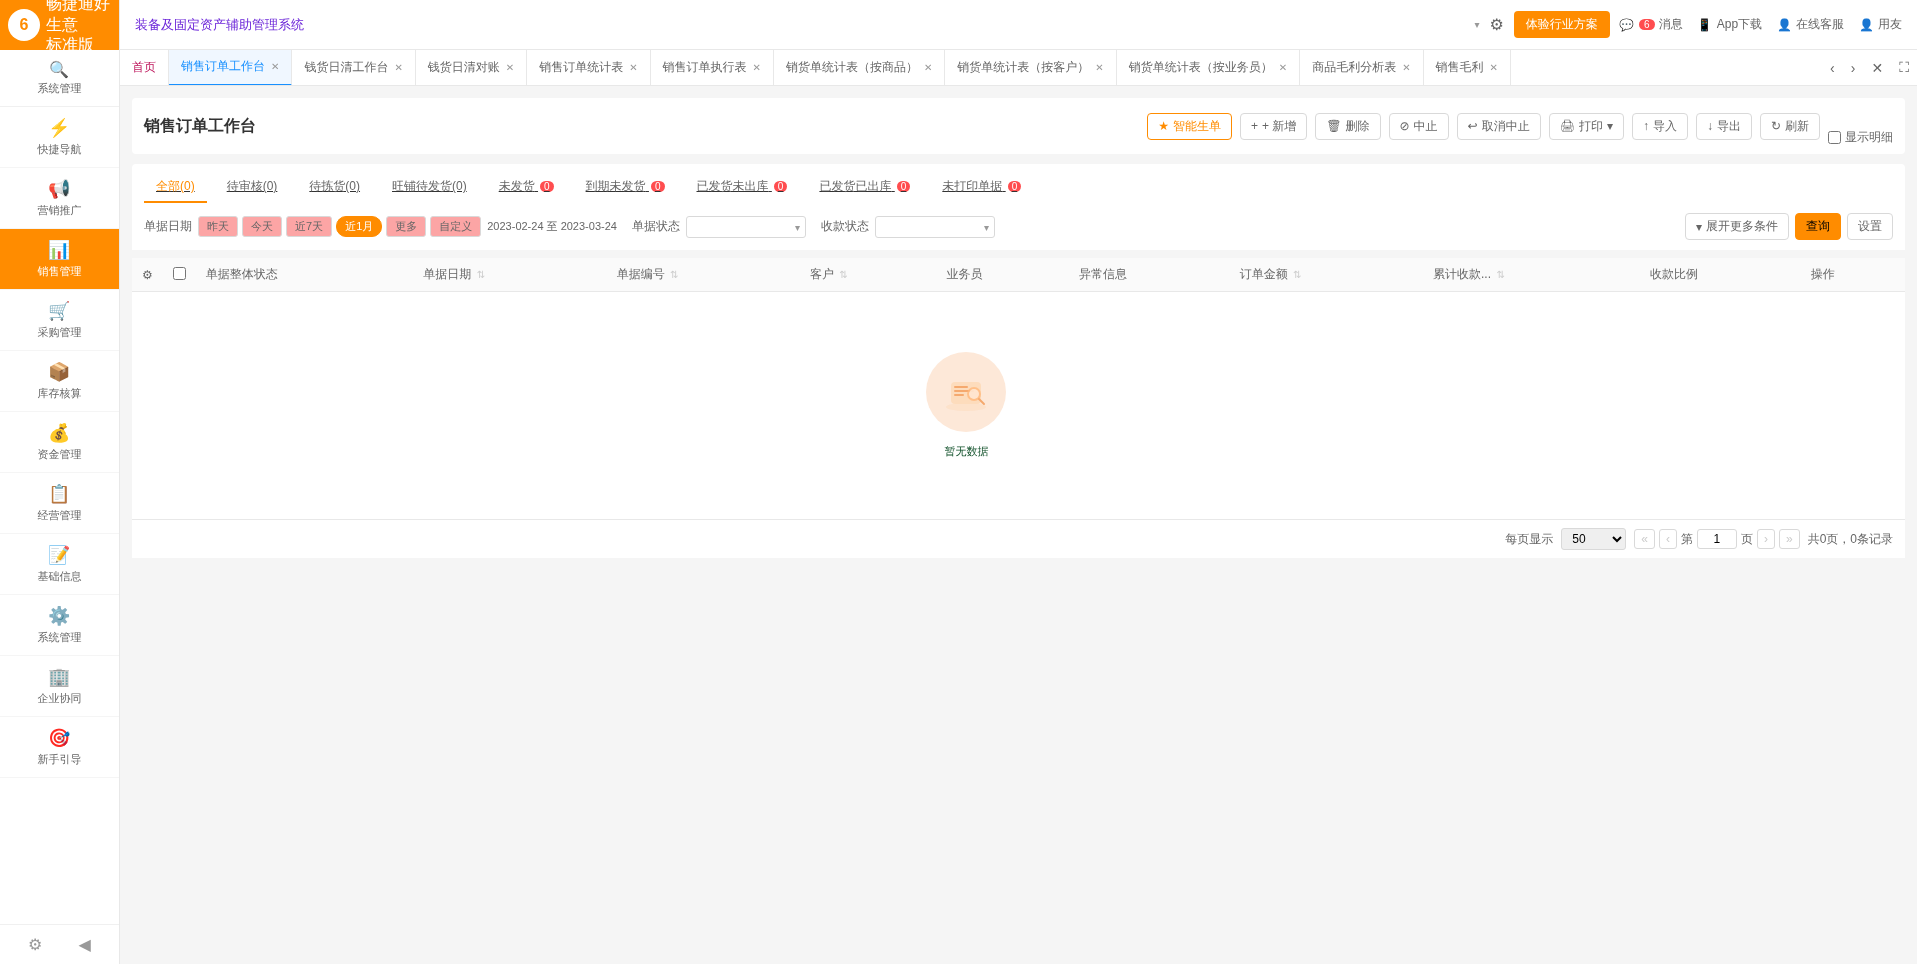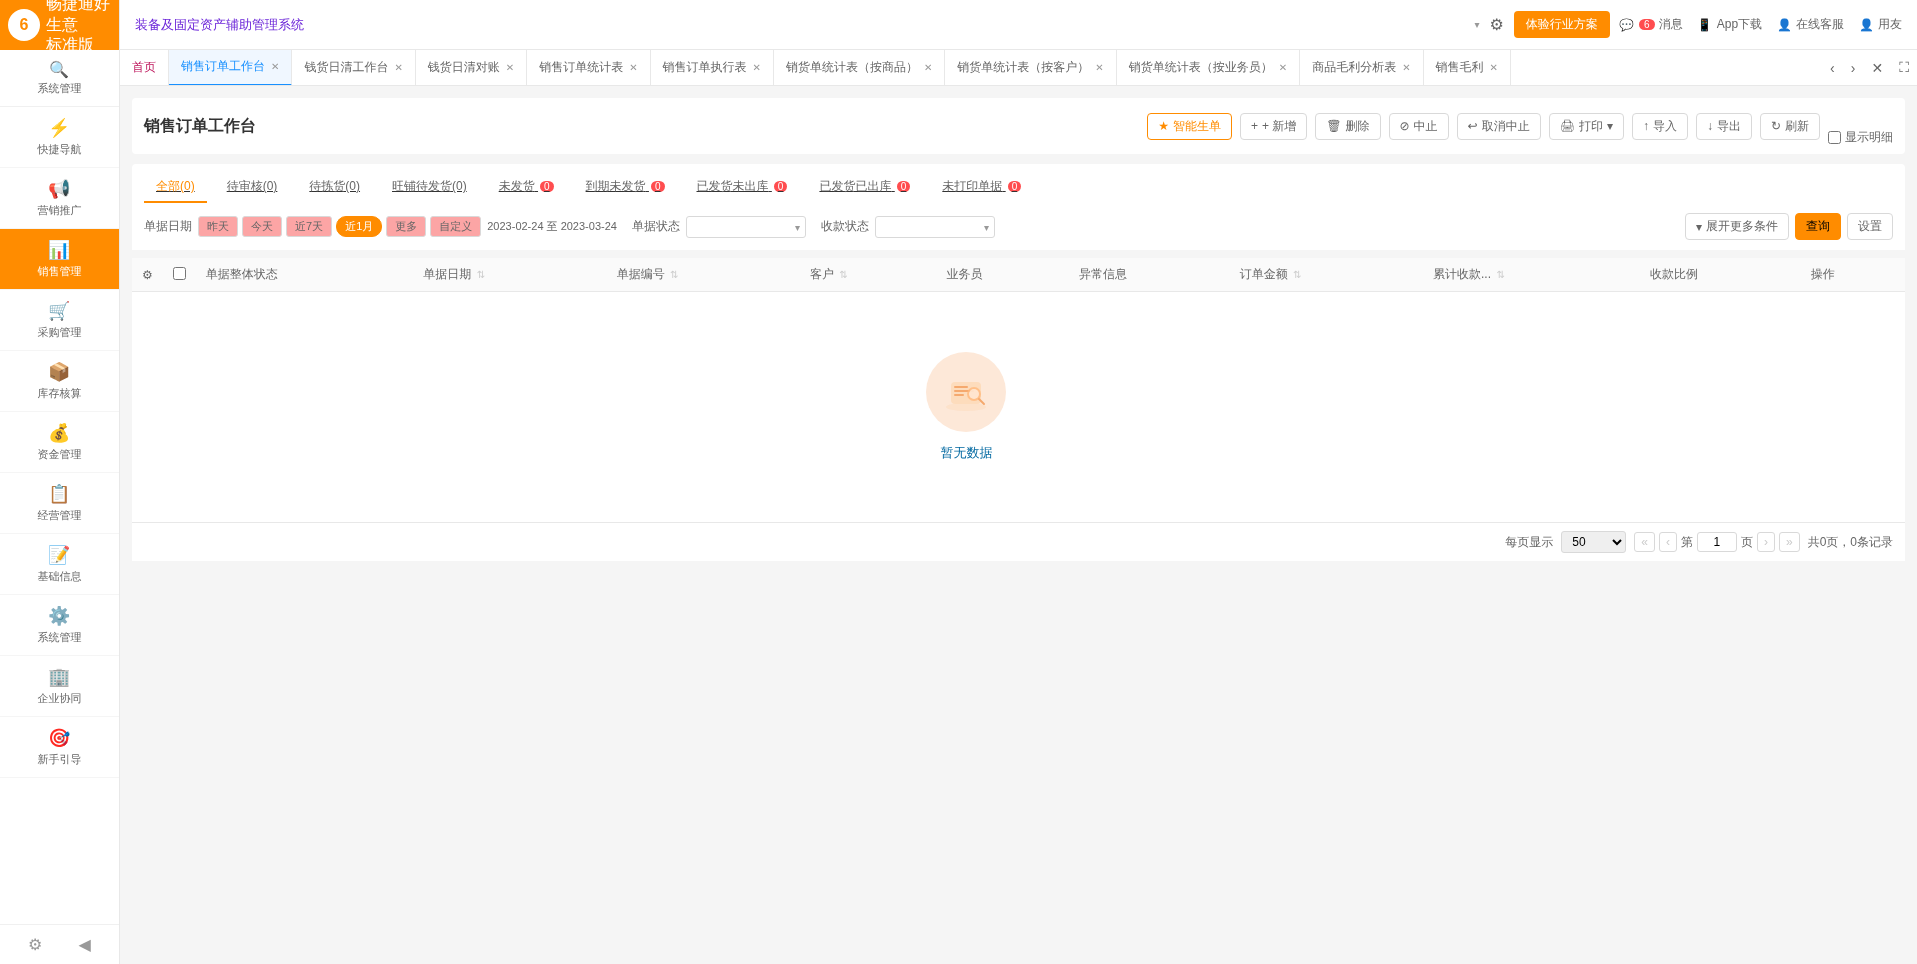--- a/index.html
+++ b/index.html
@@ -88,21 +88,21 @@
     .data-table { width: 100%; background: #fff; border-collapse: collapse; }
     .data-table th { background: #fafafa; padding: 8px 10px; text-align: left; font-size: 12px; color: #666; font-weight: normal; border-bottom: 1px solid #e8e8e8; white-space: nowrap; }
     .data-table td { padding: 8px 10px; font-size: 12px; color: #333; border-bottom: 1px solid #f0f0f0; }
     .data-table th .sort-icon { color: #ccc; font-size: 10px; margin-left: 2px; }
     .col-checkbox { width: 30px; }
     .col-settings { width: 30px; }
 
     
     .empty-state { display: flex; flex-direction: column; align-items: center; justify-content: center; padding: 60px 0; }
     .empty-img { width: 80px; height: 80px; background: #fde8d8; border-radius: 50%; display: flex; align-items: center; justify-content: center; font-size: 36px; margin-bottom: 12px; }
-    .empty-text { font-size: 13px; color: #0369a1; }
+    .empty-text { font-size: 11px; color: #14532d; }
 
     
     .pagination-bar { background: #fff; padding: 8px 12px; display: flex; align-items: center; justify-content: flex-end; gap: 8px; border-top: 1px solid #e8e8e8; }
     .pagination-label { font-size: 12px; color: #666; }
     .page-size-select { border: 1px solid #d9d9d9; border-radius: 3px; padding: 2px 16px 2px 6px; font-size: 12px; }
     .page-nav { display: flex; align-items: center; gap: 4px; }
     .page-nav-btn { padding: 2px 6px; border: 1px solid #d9d9d9; border-radius: 3px; background: #fff; cursor: pointer; color: #666; font-size: 12px; }
     .page-nav-btn.disabled { color: #ccc; cursor: not-allowed; }
     .page-input { border: 1px solid #d9d9d9; border-radius: 3px; padding: 2px 6px; width: 40px; text-align: center; font-size: 12px; }
     .total-text { font-size: 12px; color: #666; }

